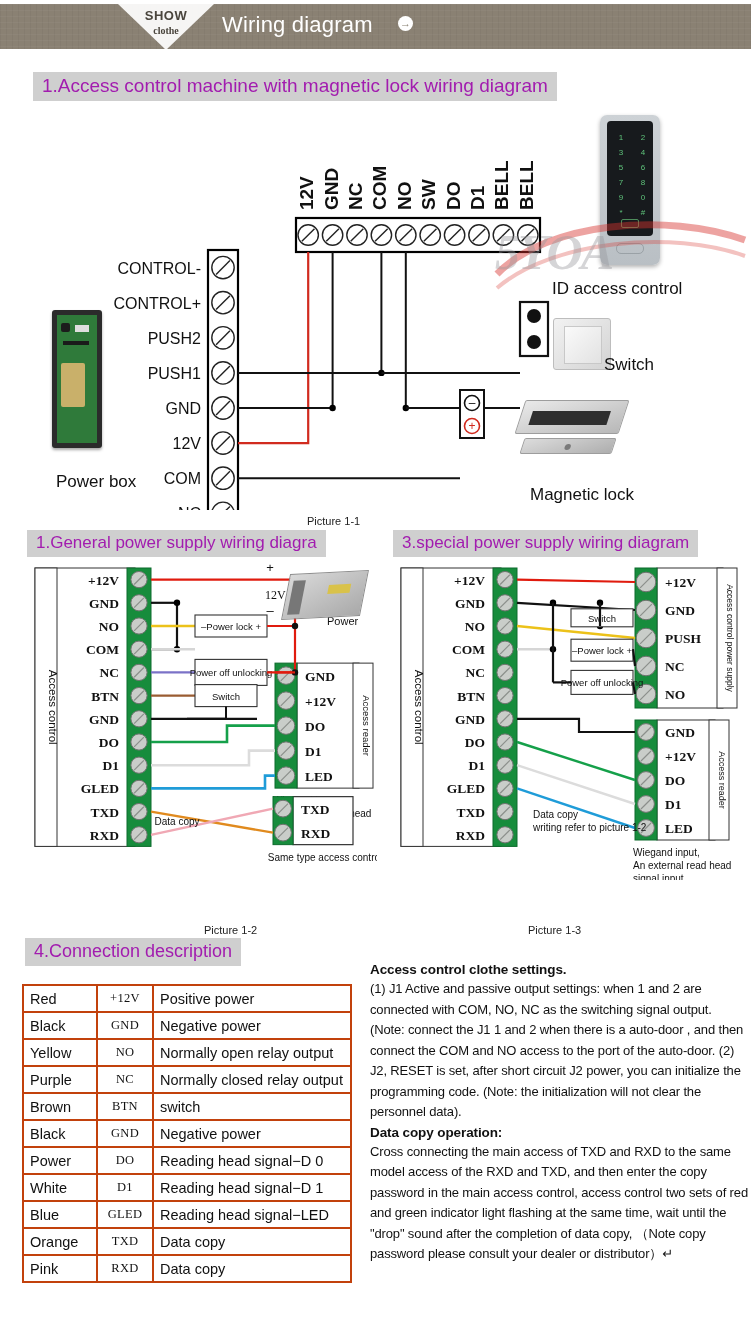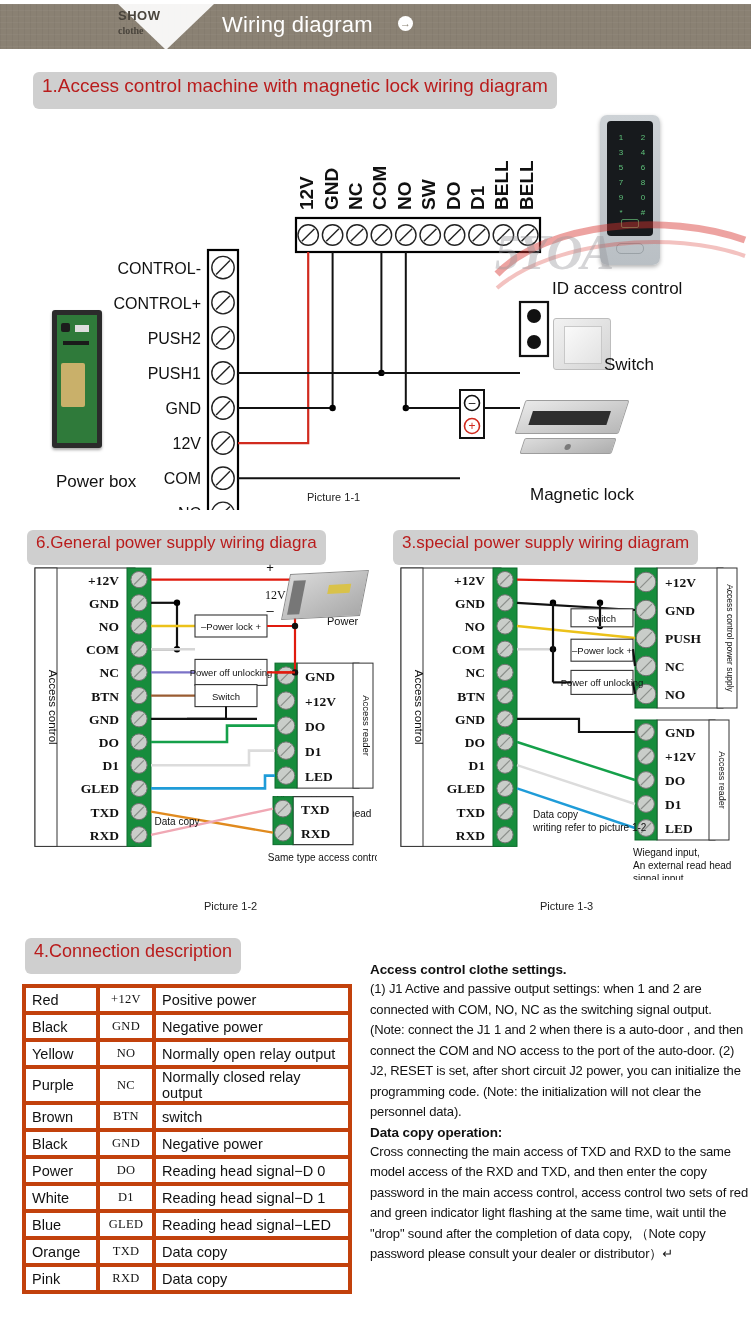--- a/index.html
+++ b/index.html
@@ -14,21 +14,21 @@
   .header-band{
     position:absolute; left:0; top:4px; width:751px; height:45px;
     background:#8a8173;
     background-image:
       linear-gradient(rgba(255,255,255,.035) 1px, transparent 1px),
       linear-gradient(90deg, rgba(0,0,0,.035) 1px, transparent 1px);
     background-size: 6px 6px, 6px 6px;
   }
   .logo-badge{
     position:absolute; left:118px; top:4px; width:96px; height:46px;
-    color:#fff; text-align:left;
+    color:#fff; text-align:center;
   }
   .logo-badge .tri{
     position:absolute; left:0; top:0; width:96px; height:46px;
     background:#fff;
     clip-path: polygon(0 0, 100% 0, 50% 100%);
     opacity:.92;
   }
   .logo-show{
     position:absolute; left:0; top:4px; width:96px;
     font-size:13px; font-weight:700; letter-spacing:.5px; color:#4a453d; z-index:2;
@@ -44,41 +44,41 @@
   }
   .header-arrow{
     position:absolute; left:null; top:16px;
     width:15px;height:15px;border-radius:50%;background:#fff;color:#8a8173;
     font-size:11px; line-height:15px; text-align:center; font-weight:700;
   }
   
   .sec-title{
     position:absolute;
     background:#cfcfcf;
-    font-size:19px; color:#b91c1c; padding:3px 9px 12px 9px; white-space:nowrap;border-radius:6px;
+    font-size:19px; color:#a21caf; padding:3px 9px 4px 9px; white-space:nowrap;
   }
   #t1{ left:33px; top:72px; }
   #t2{ left:27px; top:530px; font-size:17px; }
   #t3{ left:393px; top:530px; font-size:17px; }
   #t4{ left:25px; top:938px; font-size:18px; }
 
-  .caption{ position:absolute; font-size:11px; color:#222; }
+  .caption{ position:absolute; font-size:11px; color:#222;margin-top:24px; }
   .devlabel{ position:absolute; font-size:17px; color:#111; white-space:nowrap; }
 
   
   .canvas{ position:absolute; }
 
   
   .conn-table{
     position:absolute; left:22px; top:984px; width:330px;
     border-collapse:collapse;
     table-layout:fixed;
   }
   .conn-table td{
-    border:4px solid #c2410c; height:27px; padding:0 6px;
+    border:2px solid #c2410c; height:27px; padding:0 6px;
     font-size:14.5px; color:#111; vertical-align:middle;
   }
   .conn-table td.c-color{ width:74px; }
   .conn-table td.c-term{ width:56px; text-align:center; font-size:12.5px;
      font-family:"Liberation Serif", serif; letter-spacing:.3px;}
   .conn-table td.c-desc{ font-size:14.5px; }
 
   
   .text-panel{
     position:absolute; left:370px; top:962px; width:378px;
@@ -257,21 +257,21 @@
 <div class="caption" style="left:307px; top:491px;">Picture 1-1</div>
 
 <div class="wm">
   <svg width="264" height="100">
     <path d="M10,78 C60,26 180,16 258,44" stroke="#d8342f" stroke-width="7" fill="none" opacity=".45"></path>
     <path d="M10,92 C66,44 186,34 258,60" stroke="#d8342f" stroke-width="4" fill="none" opacity=".30"></path>
   </svg>
   <div class="wm-text">5YOA</div>
 </div>
 
-<div class="sec-title" id="t2">6.General power supply wiring diagra</div>
+<div class="sec-title" id="t2">1.General power supply wiring diagra</div>
 <svg class="canvas" id="dia2" style="left:27px; top:560px;" width="350" height="320">
     <rect x="8" y="8" width="100" height="278.4" fill="#fff" stroke="#333" stroke-width="1"></rect>
     <rect x="8" y="8" width="22" height="278.4" fill="#fff" stroke="#333" stroke-width="1"></rect>
     <text x="22" y="147.2" font-size="11.5" font-family="&quot;Liberation Sans&quot;, sans-serif" text-anchor="middle" fill="#111" font-weight="normal" transform="rotate(90 22 147.2)">Access control</text>
     <rect x="100" y="8" width="24" height="278.4" fill="#178c3c" stroke="#0d6b2c" stroke-width="1"></rect>
     <circle cx="112" cy="19.6" r="8.12" fill="#c9cdc9" stroke="#6f736f" stroke-width="1"></circle>
     <line x1="107.128" y1="24.472" x2="116.872" y2="14.728000000000002" stroke="#8b8f8b" stroke-width="1.2"></line>
     <text x="92" y="24.6" font-size="13.5" font-family="&quot;Liberation Serif&quot;, serif" text-anchor="end" fill="#111" font-weight="bold">+12V</text>
     <circle cx="112" cy="42.8" r="8.12" fill="#c9cdc9" stroke="#6f736f" stroke-width="1"></circle>
     <line x1="107.128" y1="47.672" x2="116.872" y2="37.928" stroke="#8b8f8b" stroke-width="1.2"></line>
@@ -484,21 +484,21 @@
     <polyline points="124,158.79999999999998 186,158.79999999999998 186,172 242,172" stroke="#111" stroke-width="2.2" fill="none"></polyline>
     <line x1="124" y1="182" x2="242" y2="220" stroke="#15a04a" stroke-width="2.4" stroke-linecap="butt"></line>
     <line x1="124" y1="205.2" x2="242" y2="244" stroke="#dcdcdc" stroke-width="2.4" stroke-linecap="butt"></line>
     <line x1="124" y1="228.4" x2="242" y2="268" stroke="#1f9cd8" stroke-width="2.4" stroke-linecap="butt"></line>
     <text x="140" y="257.6" font-size="10" font-family="&quot;Liberation Sans&quot;, sans-serif" text-anchor="start" fill="#111" font-weight="normal">Data copy</text>
     <text x="140" y="270.6" font-size="10" font-family="&quot;Liberation Sans&quot;, sans-serif" text-anchor="start" fill="#111" font-weight="normal">writing refer to picture 1-2</text>
     <text x="240" y="296" font-size="10" font-family="&quot;Liberation Sans&quot;, sans-serif" text-anchor="start" fill="#111" font-weight="normal">Wiegand input,</text>
     <text x="240" y="309" font-size="10" font-family="&quot;Liberation Sans&quot;, sans-serif" text-anchor="start" fill="#111" font-weight="normal">An external read head</text>
     <text x="240" y="322" font-size="10" font-family="&quot;Liberation Sans&quot;, sans-serif" text-anchor="start" fill="#111" font-weight="normal">signal input</text>
   </svg>
-<div class="caption" style="left:540px; top:900px;">Picture 1-3</div>
+<div class="caption" style="left:528px; top:900px;">Picture 1-3</div>
 
 <div class="sec-title" id="t4">4.Connection description</div>
 <table class="conn-table">
   <tbody id="conn-tbody">
       <tr>
         <td class="c-color">Red</td>
         <td class="c-term">+12V</td>
         <td class="c-desc">Positive power</td>
       </tr>
       <tr>

